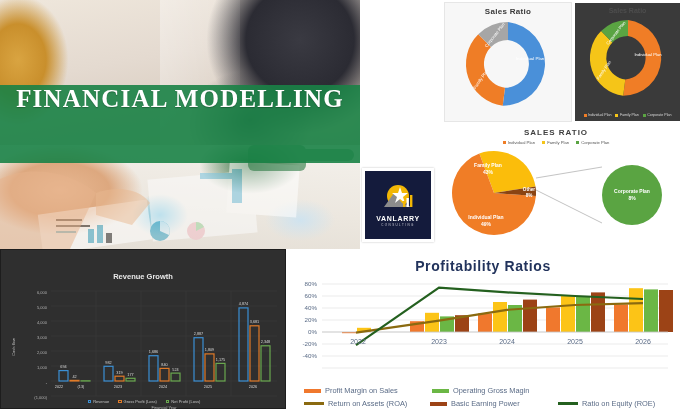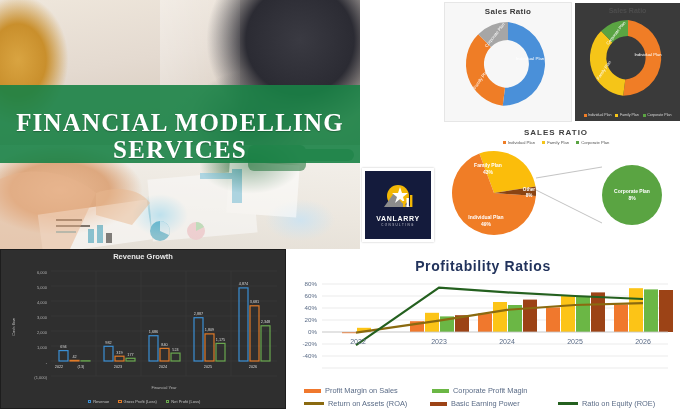--- a/index.html
+++ b/index.html
@@ -38,21 +38,21 @@
       radial-gradient(ellipse 70px 40px at 250px 20px, #2f6b3a 0%, rgba(47,107,58,0) 72%),
       radial-gradient(ellipse 40px 30px at 160px 70px, #74c2dd 0%, rgba(116,194,221,0) 70%),
       radial-gradient(ellipse 50px 30px at 300px 75px, #cfe3ef 0%, rgba(207,227,239,0) 70%),
       linear-gradient(185deg, #f4f1ec 0%, #ece7df 55%, #e3ddd4 100%);
   }
   .paper-lines { position:absolute; left:0; top:0; width:360px; height:104px; }
   .hero-band {
     position: absolute; left: 0; top: 85px; width: 360px; height: 78px;
     background: rgba(25,130,70,0.90);
     display: flex; flex-direction: column;
-    align-items: center; justify-content: flex-end;
+    align-items: center; justify-content: flex-start;
     box-shadow: 0 0 0 0 rgba(0,0,0,0);
   }
   .hero-title-1, .hero-title-2 {
     font-family: "Liberation Serif", serif;
     color: #ffffff; font-weight: bold;
     letter-spacing: 1.2px;
     text-shadow: 0 1px 1px rgba(0,0,0,0.25);
     line-height: 1.08;
   }
   .hero-title-1 { font-size: 25px; }
@@ -112,21 +112,21 @@
   }
   .logo-name { color:#ffffff; font-size:7px; font-weight:bold; letter-spacing:.7px; margin-top:2px;
     font-family:"Liberation Sans", sans-serif; }
   .logo-sub { color:#c9c9d4; font-size:3px; letter-spacing:1.4px; margin-top:1px; }
 
   
   .rev-panel {
     position:absolute; left:0; top:249px; width:286px; height:160px;
     background:#2f2f2f; border:1px solid #1d1d1d;
   }
-  .rev-title { text-align:center; color:#e9e9e9; font-size:7.5px; font-weight:bold; padding-top:2px; }
+  .rev-title { text-align:center; color:#e9e9e9; font-size:7.5px; font-weight:bold; padding-top:22px; }
   .rev-axis-label { fill:#b9b9b9; font-size:4px; }
   .rev-tick { fill:#b0b0b0; font-size:4px; }
   .rev-val { fill:#d8d8d8; font-size:3.8px; }
   .rev-legend { position:absolute; left:0; bottom:4px; width:286px; display:flex; justify-content:center; gap:9px; }
   .rl-item { display:flex; align-items:center; gap:2px; font-size:4px; color:#c5c5c5; }
   .rl-sw { width:3.4px; height:3.4px; border:1px solid; background:transparent; }
 
   
   .prof-panel {
     position:absolute; left:286px; top:249px; width:394px; height:160px; background:#ffffff;margin-top:8px;
@@ -178,21 +178,20 @@
           <path d="M96 48 C 118 40, 140 44, 150 58 L 132 80 L96 70 Z" fill="#e9b991"></path>
         </g>
         <g opacity="0.6">
           <rect x="248" y="0" width="58" height="26" rx="6" fill="#2c7a43"></rect>
           <rect x="300" y="4" width="54" height="12" rx="6" fill="#2c7a43"></rect>
         </g>
       </svg>
     </div>
     <div class="hero-band">
       <div class="hero-title-1">FINANCIAL MODELLING</div>
-      <div class="hero-title-2">SERVICES</div>
     </div>
   </div>
   <div class="hdr-strip"></div>
 
   <div class="donut-panel">
 
     <div class="donut-white">
       <div class="donut-title">Sales Ratio</div>
       <div class="donut-wrap">
         <svg width="112" height="100" viewBox="0 0 112 100">
@@ -474,21 +473,21 @@
     </svg>
 
     <div class="prof-legend">
       <div class="pr-row">
         <span class="pr-item" style="width:128px">
           <i class="pr-sw" style="background:#f0782d"></i>
           <span>Profit Margin on Sales</span>
         </span>
         <span class="pr-item">
           <i class="pr-sw" style="background:#6bb745"></i>
-          <span>Corporate Profit Magin</span>
+          <span>Operating Gross Magin</span>
         </span>
       </div>
       <div class="pr-row">
         <span class="pr-item" style="width:126px">
           <i class="pr-sw-line" style="background:#8a6a10"></i>
           <span>Return on Assets (ROA)</span>
         </span>
         <span class="pr-item" style="width:128px">
           <i class="pr-sw" style="background:#9c4316"></i>
           <span>Basic Earning Power</span>

